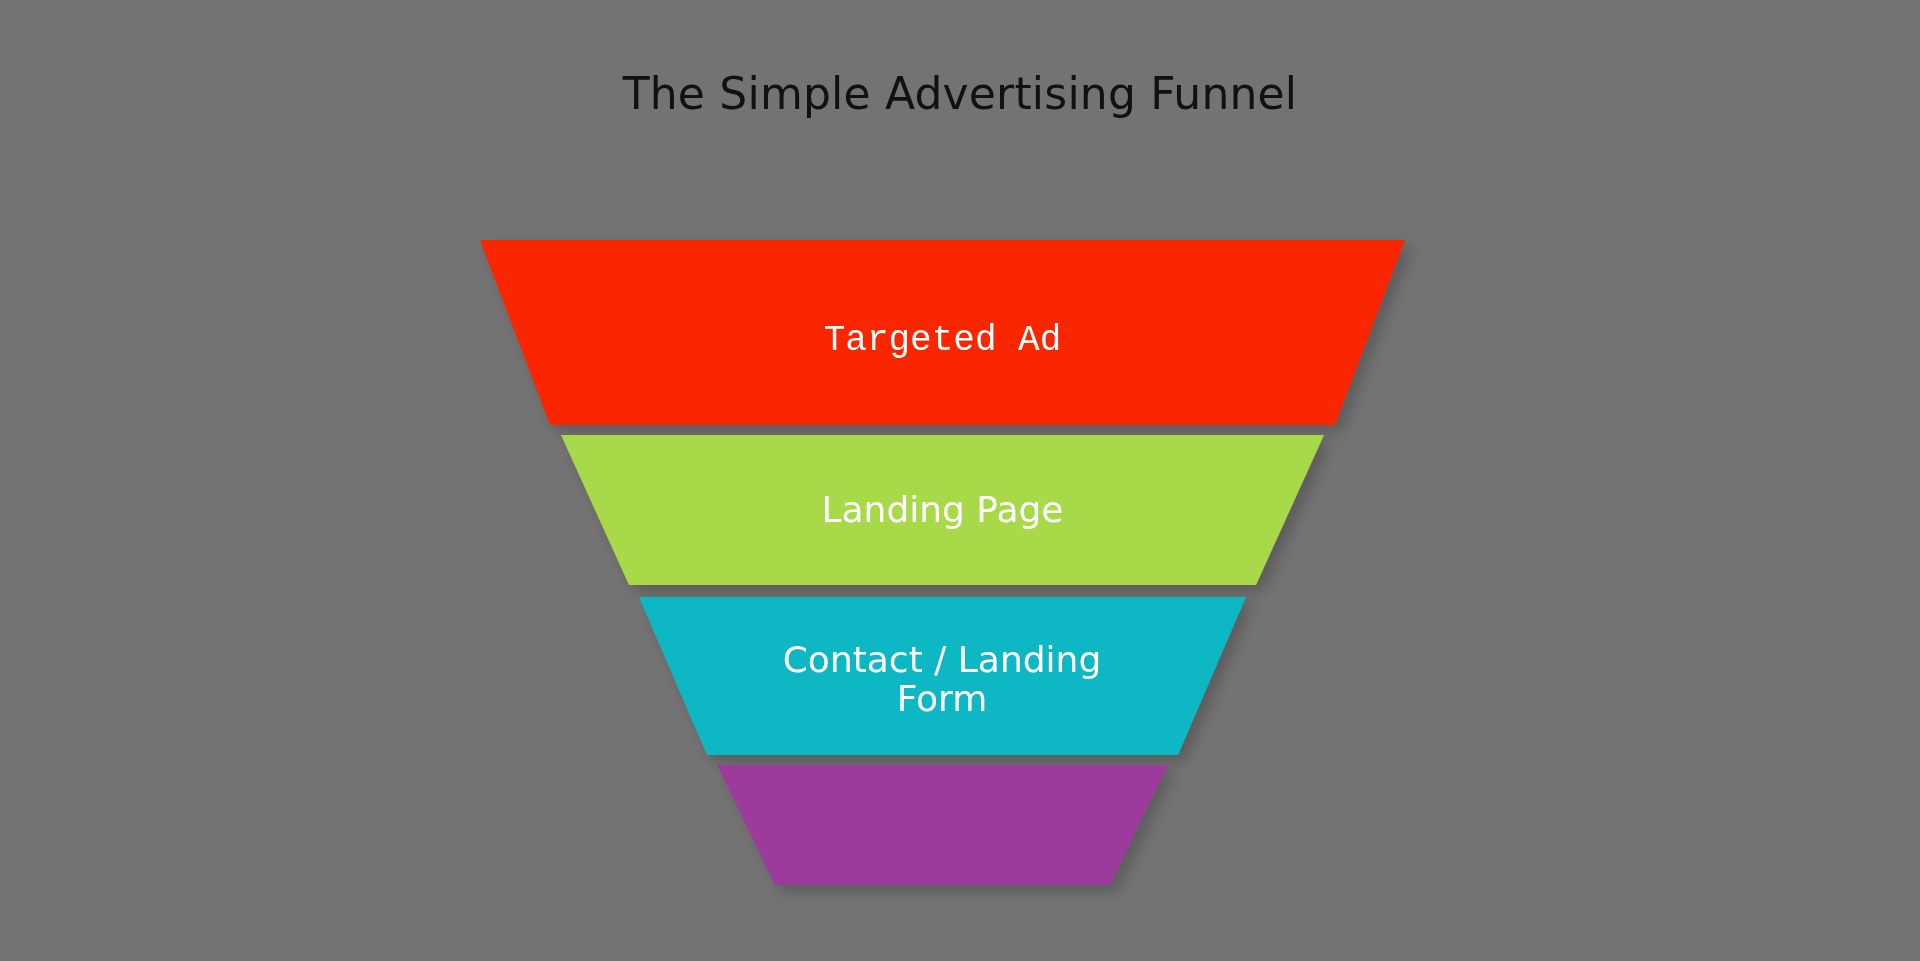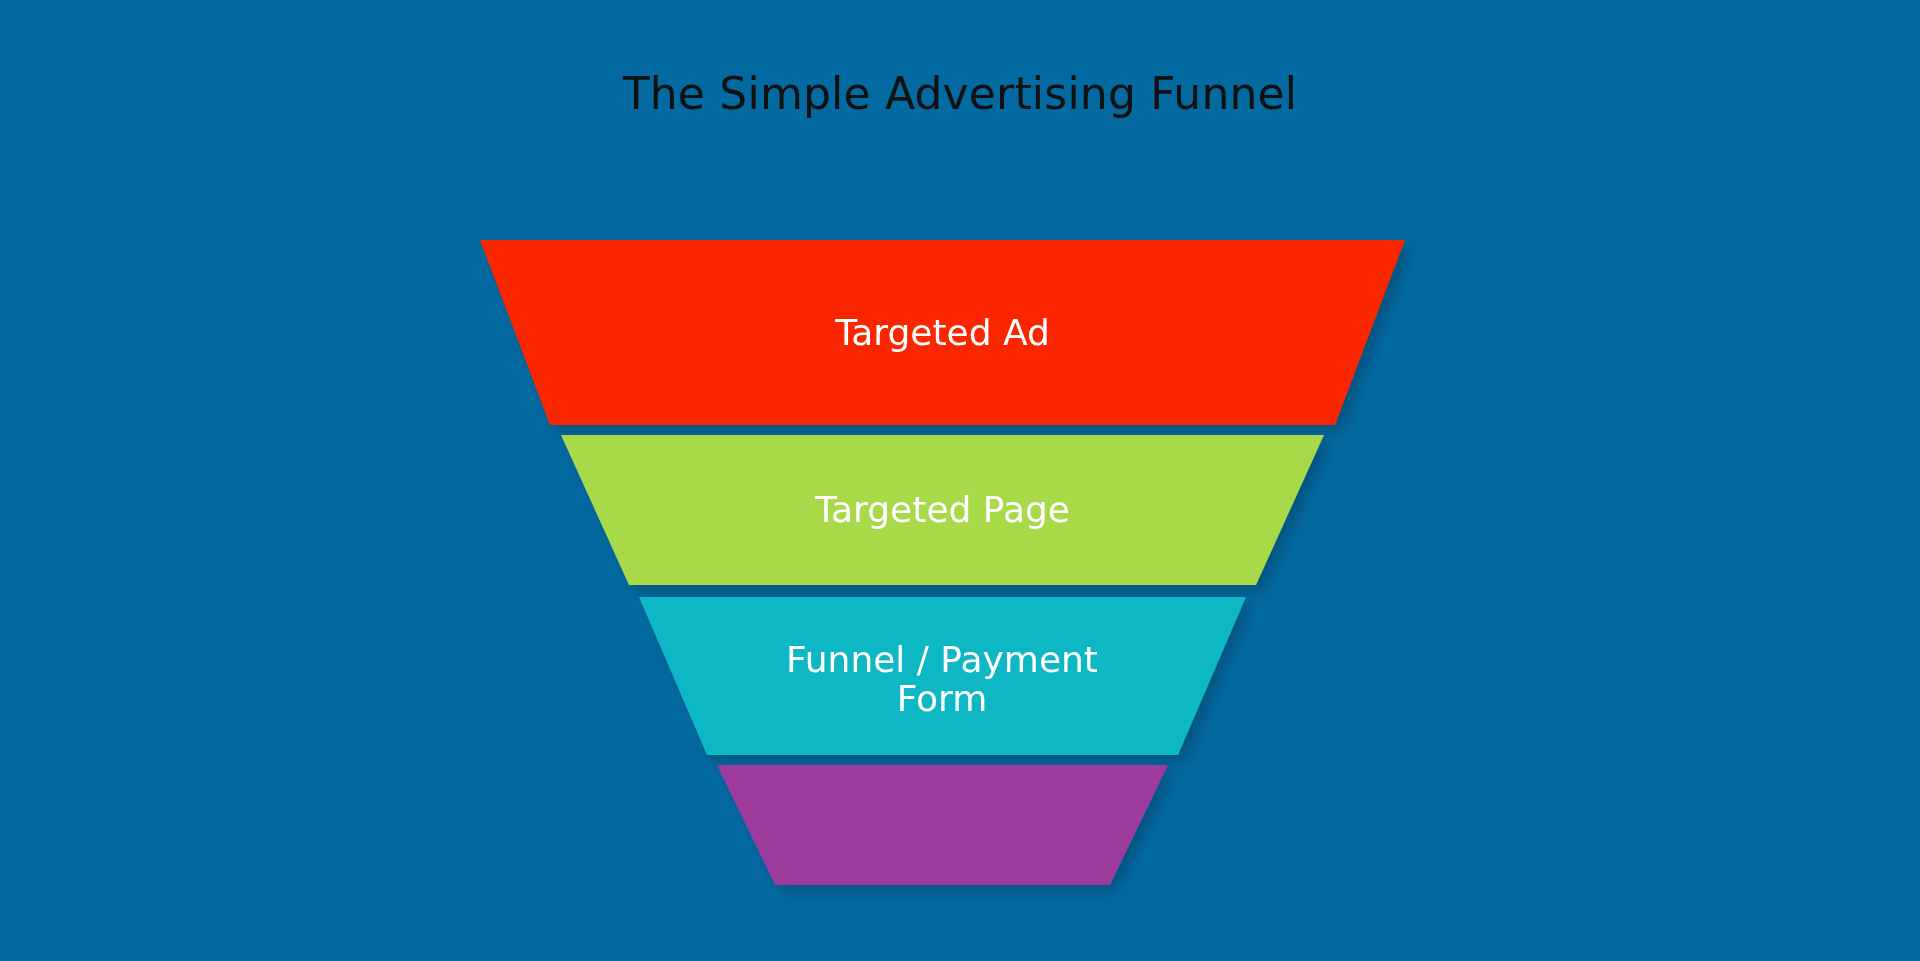--- a/index.html
+++ b/index.html
@@ -11,21 +11,21 @@
     height: 961px;
     background: #ffffff;
     font-family: "DejaVu Sans", "Liberation Sans", sans-serif;
     overflow: hidden;
     position: relative;
   }
 
   #slide {
     position: absolute;
     inset: 0;
-    background: #0369a1;
+    background: #737373;
   }
 
   #title {
     position: absolute;
     left: 0;
     right: 0;
     top: 68px;
     text-align: center;
     font-size: 44px;
     font-weight: 400;
@@ -88,26 +88,26 @@
       <polygon filter="url(#segshadow)" points="40,25 965,25 895,210 110,210" fill="#f92500"></polygon>
 
       <polygon filter="url(#segshadow)" points="121,220 884,220 816,370 189,370" fill="#a8d94a"></polygon>
 
       <polygon filter="url(#segshadow)" points="199,382 806,382 738,540 267,540" fill="#0cb8c4"></polygon>
 
       <polygon filter="url(#segshadow)" points="277,550 728,550 670,670 335,670" fill="#9c3b9c"></polygon>
     </svg>
 
     <div class="seg-hit" style="left:40px; top:25px; width:925px; height:185px;">
-      <div class="seg-label" style="left: 0px; top: 74px; width: 925px; color: rgb(255, 255, 255);">Targeted Ad</div>
+      <div class="seg-label" style="left: 0px; top: 82px; width: 925px; color: rgb(255, 255, 255); font-family: Liberation Mono, monospace;">Targeted Ad</div>
     </div>
 
     <div class="seg-hit" style="left:121px; top:220px; width:763px; height:150px;">
-      <div class="seg-label" style="left: 0px; top: 56px; width: 763px; color: rgb(255, 255, 255);">Targeted Page</div>
+      <div class="seg-label" style="left: 0px; top: 56px; width: 763px; color: rgb(255, 255, 255);">Landing Page</div>
     </div>
 
     <div class="seg-hit" style="left:199px; top:382px; width:607px; height:158px;">
-      <div class="seg-label" style="left: 143px; top: 44px; width: 320px; color: rgb(255, 255, 255);">Funnel / Payment Form</div>
+      <div class="seg-label" style="left: 143px; top: 44px; width: 320px; color: rgb(255, 255, 255);">Contact / Landing Form</div>
     </div>
 
 
   </div>
 </div>
 
 </body></html>

